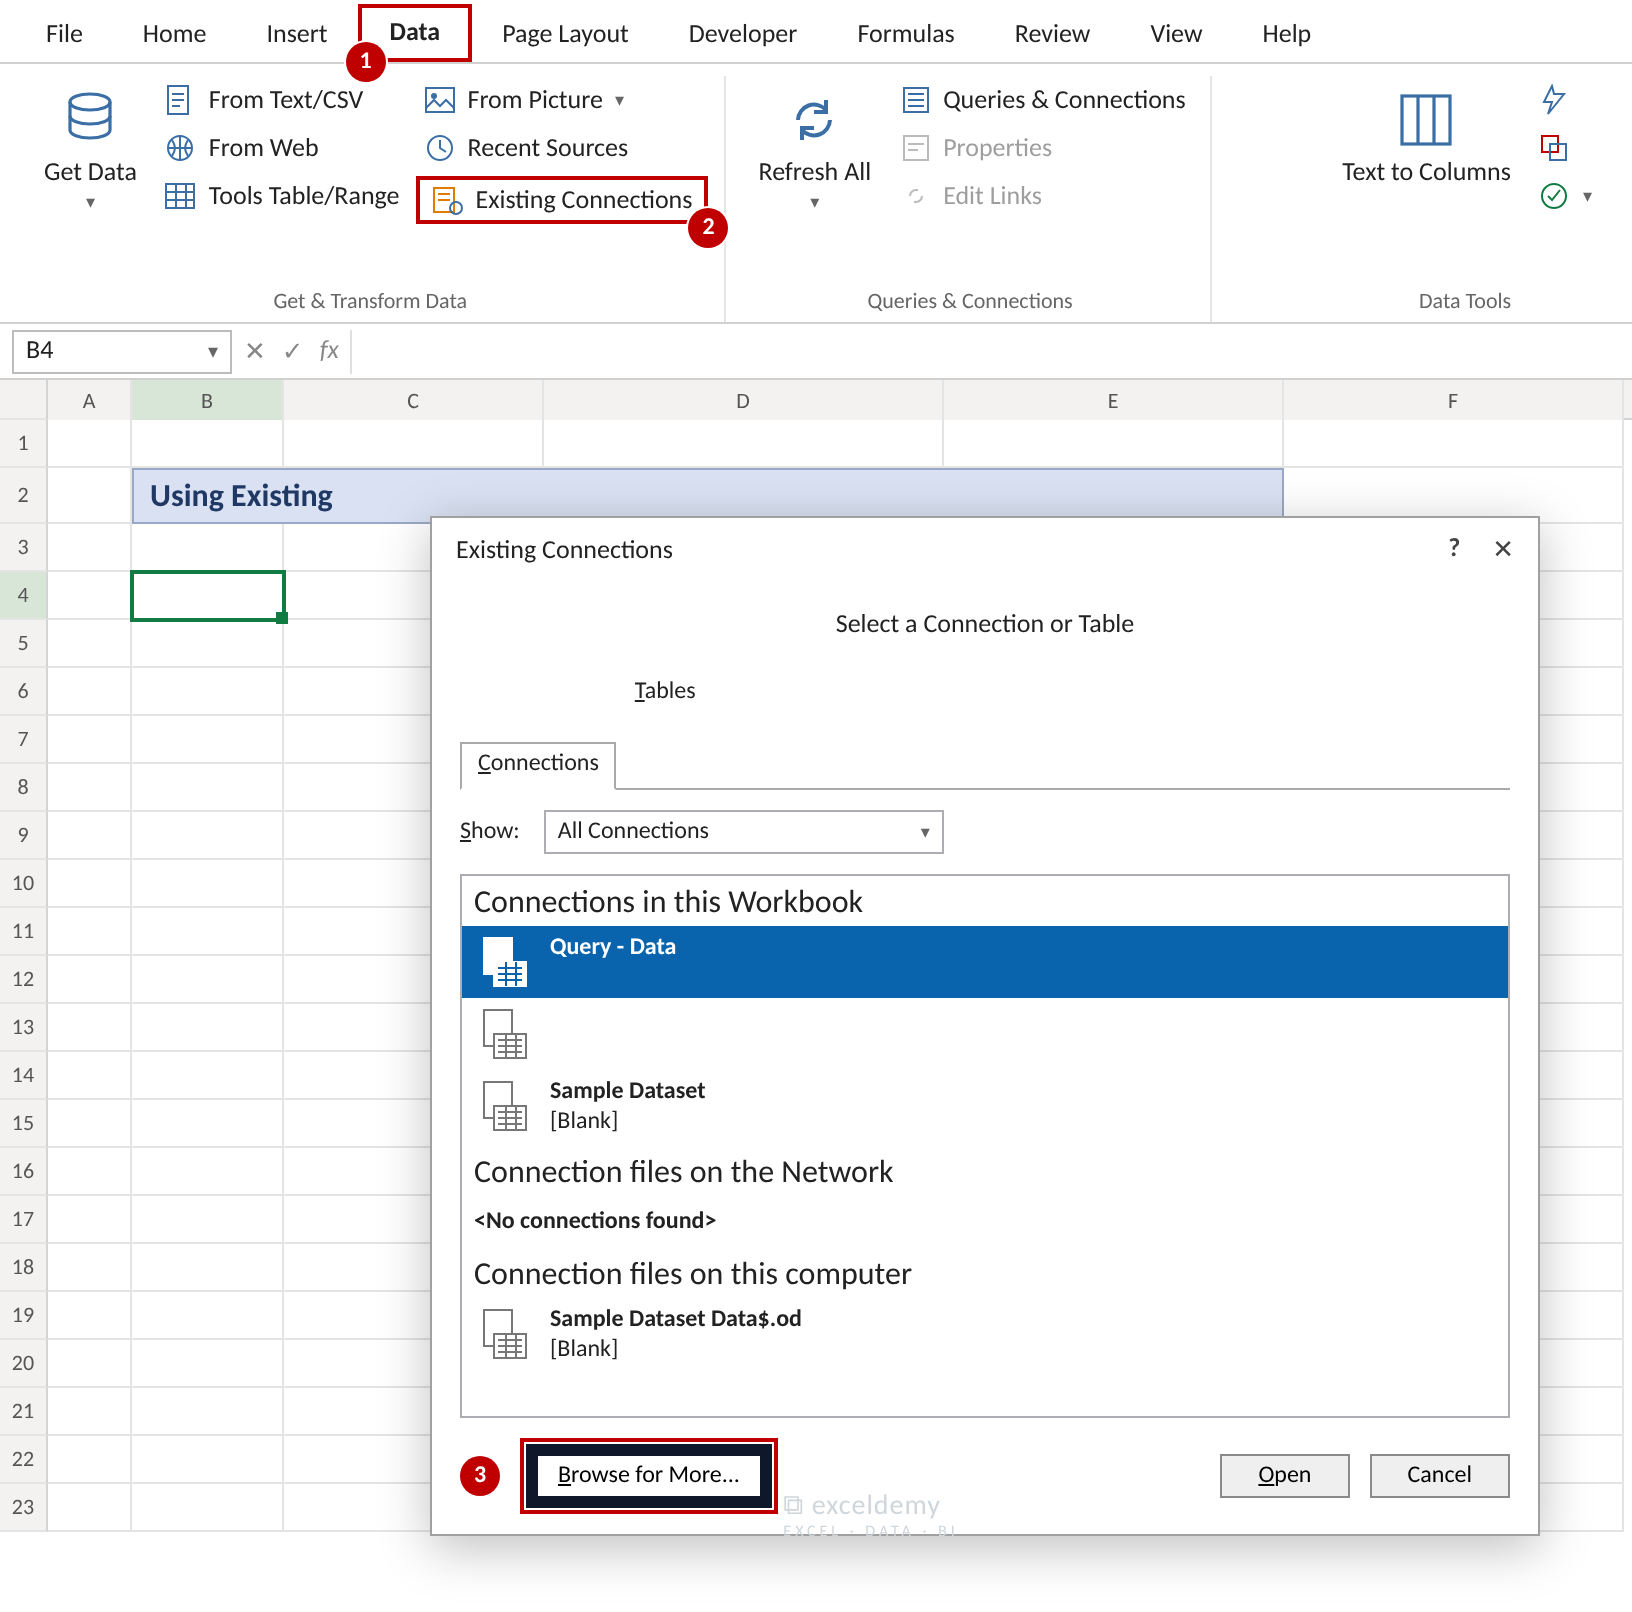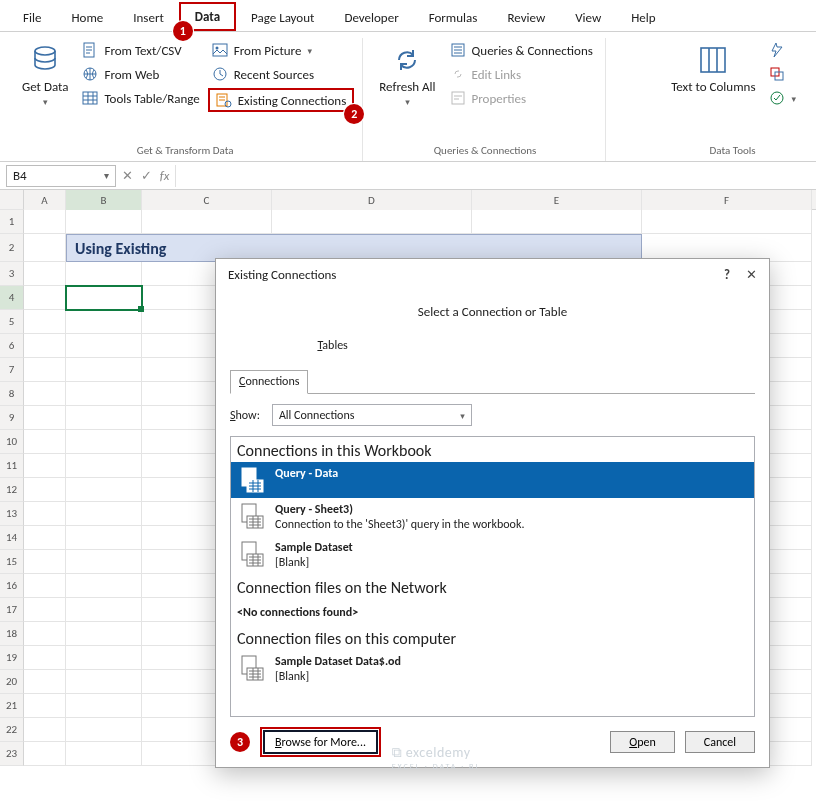--- a/index.html
+++ b/index.html
@@ -46,21 +46,21 @@
   .conn-list { border: 1px solid #abadb3; flex: 1; overflow: auto; background:#fff;}
   .list-section { font-size: 16px; padding: 4px 6px 2px; color: #222; }
   .conn-item { display: flex; gap: 8px; padding: 4px 8px; align-items: flex-start;}
   .conn-item.selected { background: #0a64ad; color: #fff; }
   .conn-item .ci-ico { width: 28px; height: 28px; flex: none; display:flex; align-items:center; justify-content:center;}
   .conn-item .ci-txt { display:flex; flex-direction:column; line-height: 1.25; font-size:12px;}
   .conn-item .ci-name { font-weight: 700; }
   .no-conn { text-align: left; font-weight: 700; padding: 6px; font-size:12px;}
   .dlg-footer { display: flex; align-items: center; padding: 10px 14px; gap: 10px; }
   .btn { border: 1px solid #8a8a8a; background: #efefef; padding: 3px 18px; cursor: pointer; font-size:12px;}
-  .browse { border: 2px solid #0f172a; background: #fff; padding: 3px 10px; cursor: pointer; font-size:12px;}
+  .browse { border: 6px solid #0f172a; background: #fff; padding: 3px 10px; cursor: pointer; font-size:12px;}
   .browse-wrap { border: 2.5px solid #c00000; padding: 1px; display: inline-flex; position:relative;}
   .spacer { flex: 1; }
   .disabled { color: #9e9e9e; }
   .watermark { position: absolute; left: 48%; top: 744px; font-size: 14px; color: #cfd6dc; letter-spacing: .5px;}
   .watermark small{ display:block; font-size:8px; text-align:center; letter-spacing:2px;}
   u.acc { text-decoration: underline; }
   svg { display:block; }
 </style>
 </head>
 <body>
@@ -180,33 +180,33 @@
               <svg width="16" height="16">
                 <rect x="2" y="2" width="12" height="12" fill="none" stroke="#3a6ea5"></rect>
                 <path d="M4 5h8M4 8h8M4 11h8" stroke="#3a6ea5"></path>
               </svg>
             </span>
           <span>Queries &amp; Connections</span>
         </div>
         <div class="smallbtn disabled">
           <span class="ico">
               <svg width="16" height="16">
-                <path d="M5 8a3 3 0 0 1 3-3h1M11 8a3 3 0 0 1-3 3H7" fill="none" stroke="#bbb"></path>
-              </svg>
-            </span>
-          <span>Edit Links</span>
-        </div>
-        <div class="smallbtn disabled">
-          <span class="ico">
-              <svg width="16" height="16">
                 <rect x="2" y="2" width="12" height="12" fill="none" stroke="#bbb"></rect>
                 <path d="M4 6h8M4 9h5" stroke="#bbb"></path>
               </svg>
             </span>
           <span>Properties</span>
+        </div>
+        <div class="smallbtn disabled">
+          <span class="ico">
+              <svg width="16" height="16">
+                <path d="M5 8a3 3 0 0 1 3-3h1M11 8a3 3 0 0 1-3 3H7" fill="none" stroke="#bbb"></path>
+              </svg>
+            </span>
+          <span>Edit Links</span>
         </div>
       </div>
     </div>
     <div class="group-title">Queries &amp; Connections</div>
   </div>
 
   <div style="flex:1"></div>
 
   <div class="group" style="border-right:none;">
     <div style="display:flex; gap:4px;">
@@ -520,24 +520,20 @@
           </div>
       </div>
       <div class="conn-item">
         <span class="ci-ico">
             <svg width="28" height="28">
               <rect x="3" y="2" width="14" height="18" fill="none" stroke="#777"></rect>
               <rect x="8" y="14" width="16" height="12" fill="#fff" stroke="#777"></rect>
               <path d="M10 17h12M10 20h12M10 23h12M14 14v12M19 14v12" stroke="#777"></path>
             </svg>
           </span>
-        <div class="ci-txt">
-            <span class="ci-name">Query - Sheet3)</span>
-            <span>Connection to the 'Sheet3)' query in the workbook.</span>
-          </div>
       </div>
       <div class="conn-item">
         <span class="ci-ico">
             <svg width="28" height="28">
               <rect x="3" y="2" width="14" height="18" fill="none" stroke="#777"></rect>
               <rect x="8" y="14" width="16" height="12" fill="#fff" stroke="#777"></rect>
               <path d="M10 17h12M10 20h12M10 23h12M14 14v12M19 14v12" stroke="#777"></path>
             </svg>
           </span>
         <div class="ci-txt">

